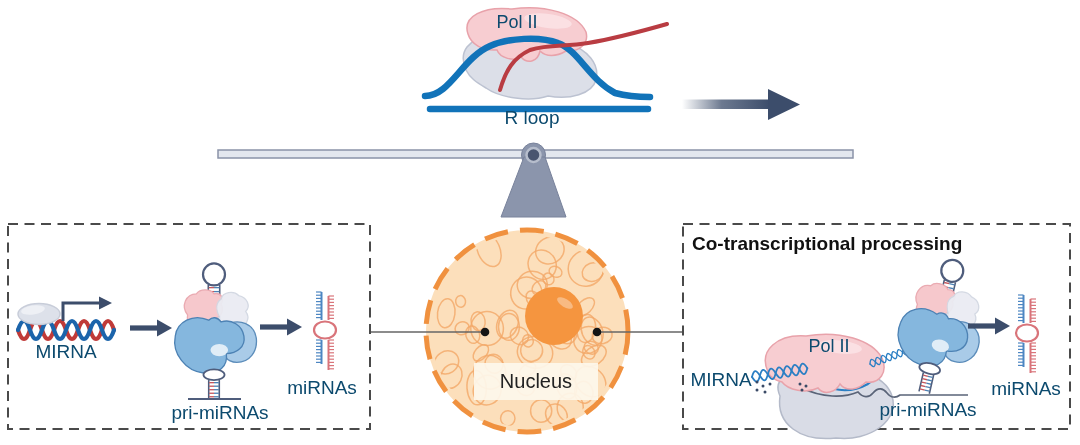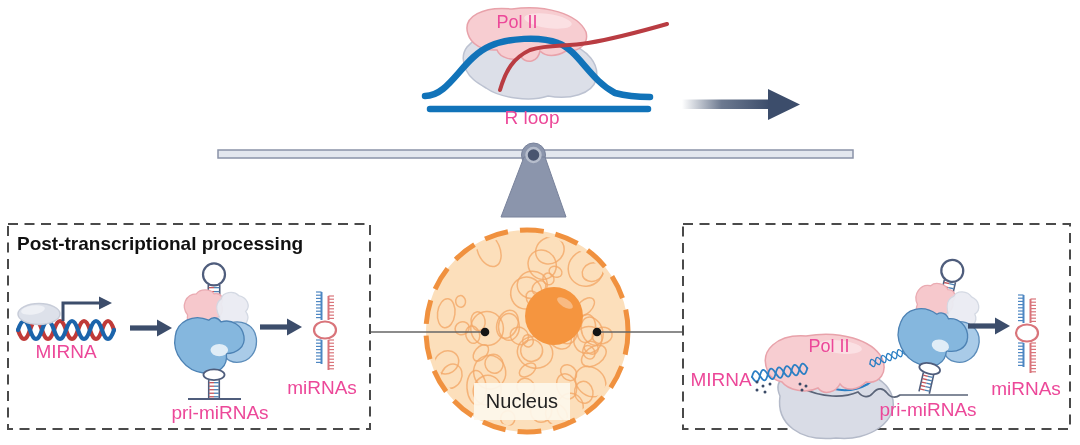--- a/index.html
+++ b/index.html
@@ -1,24 +1,24 @@
 <!DOCTYPE html>
 <html><head>
 <meta charset="utf-8">
 <style>
   html,body{margin:0;padding:0;background:#fff;}
   #canvas{position:relative;width:1080px;height:445px;background:#fff;overflow:hidden;
           font-family:"Liberation Sans", sans-serif;}
   #art{position:absolute;left:0;top:0;}
-  .lbl{position:absolute;transform:translateX(-50%);white-space:nowrap;color:#ec4899;
+  .lbl{position:absolute;transform:translateX(-50%);white-space:nowrap;color:#0c4a6e;
        font-size:19px;line-height:1;}
   .panel-title{position:absolute;font-weight:bold;font-size:19px;color:#111;white-space:nowrap;}
-  .nucleus-label{position:absolute;left:474px;top:363px;width:96px;height:37px;
+  .nucleus-label{position:absolute;left:474px;top:363px;width:124px;height:37px;
        background:rgba(253,247,236,.92);display:flex;align-items:center;justify-content:center;
-       font-size:20px;color:#222;margin-top:20px;}
+       font-size:20px;color:#222;}
 </style>
 </head>
 <body>
 
 <div id="canvas">
 
 <svg id="art" width="1080" height="445" viewBox="0 0 1080 445">
   <defs>
     <linearGradient id="fadeArr" x1="0" y1="0" x2="1" y2="0">
       <stop offset="0" stop-color="#3c4d6b" stop-opacity="0"></stop>
@@ -288,27 +288,27 @@
     </g>
     <use href="#mp" transform="translate(940,324) rotate(13) scale(0.88)"></use>
     <use href="#arr" transform="translate(968,326)"></use>
     <use href="#duplex" transform="translate(1027,333)"></use>
   </g>
 </svg>
 
 <div class="lbl" style="left:517px;top:13px;font-size:18px;">Pol II</div>
 <div class="lbl" style="left:532px;top:108px;">R loop</div>
 
-<div class="panel-title" style="left:17px;top:233px;">Post-transcriptional processing</div>
 <div class="lbl" style="left:66px;top:342px;">MIRNA</div>
 <div class="lbl" style="left:220px;top:403px;">pri-miRNAs</div>
 <div class="lbl" style="left:322px;top:378px;">miRNAs</div>
 
 <div class="nucleus-label">
   <span>Nucleus</span>
 </div>
 
+<div class="panel-title" style="left:692px;top:233px;">Co-transcriptional processing</div>
 <div class="lbl" style="left:721px;top:370px;">MIRNA</div>
 <div class="lbl" style="left:829px;top:337px;font-size:18px;">Pol II</div>
 <div class="lbl" style="left:928px;top:400px;">pri-miRNAs</div>
 <div class="lbl" style="left:1026px;top:379px;">miRNAs</div>
 
 </div>
 
 </body></html>

